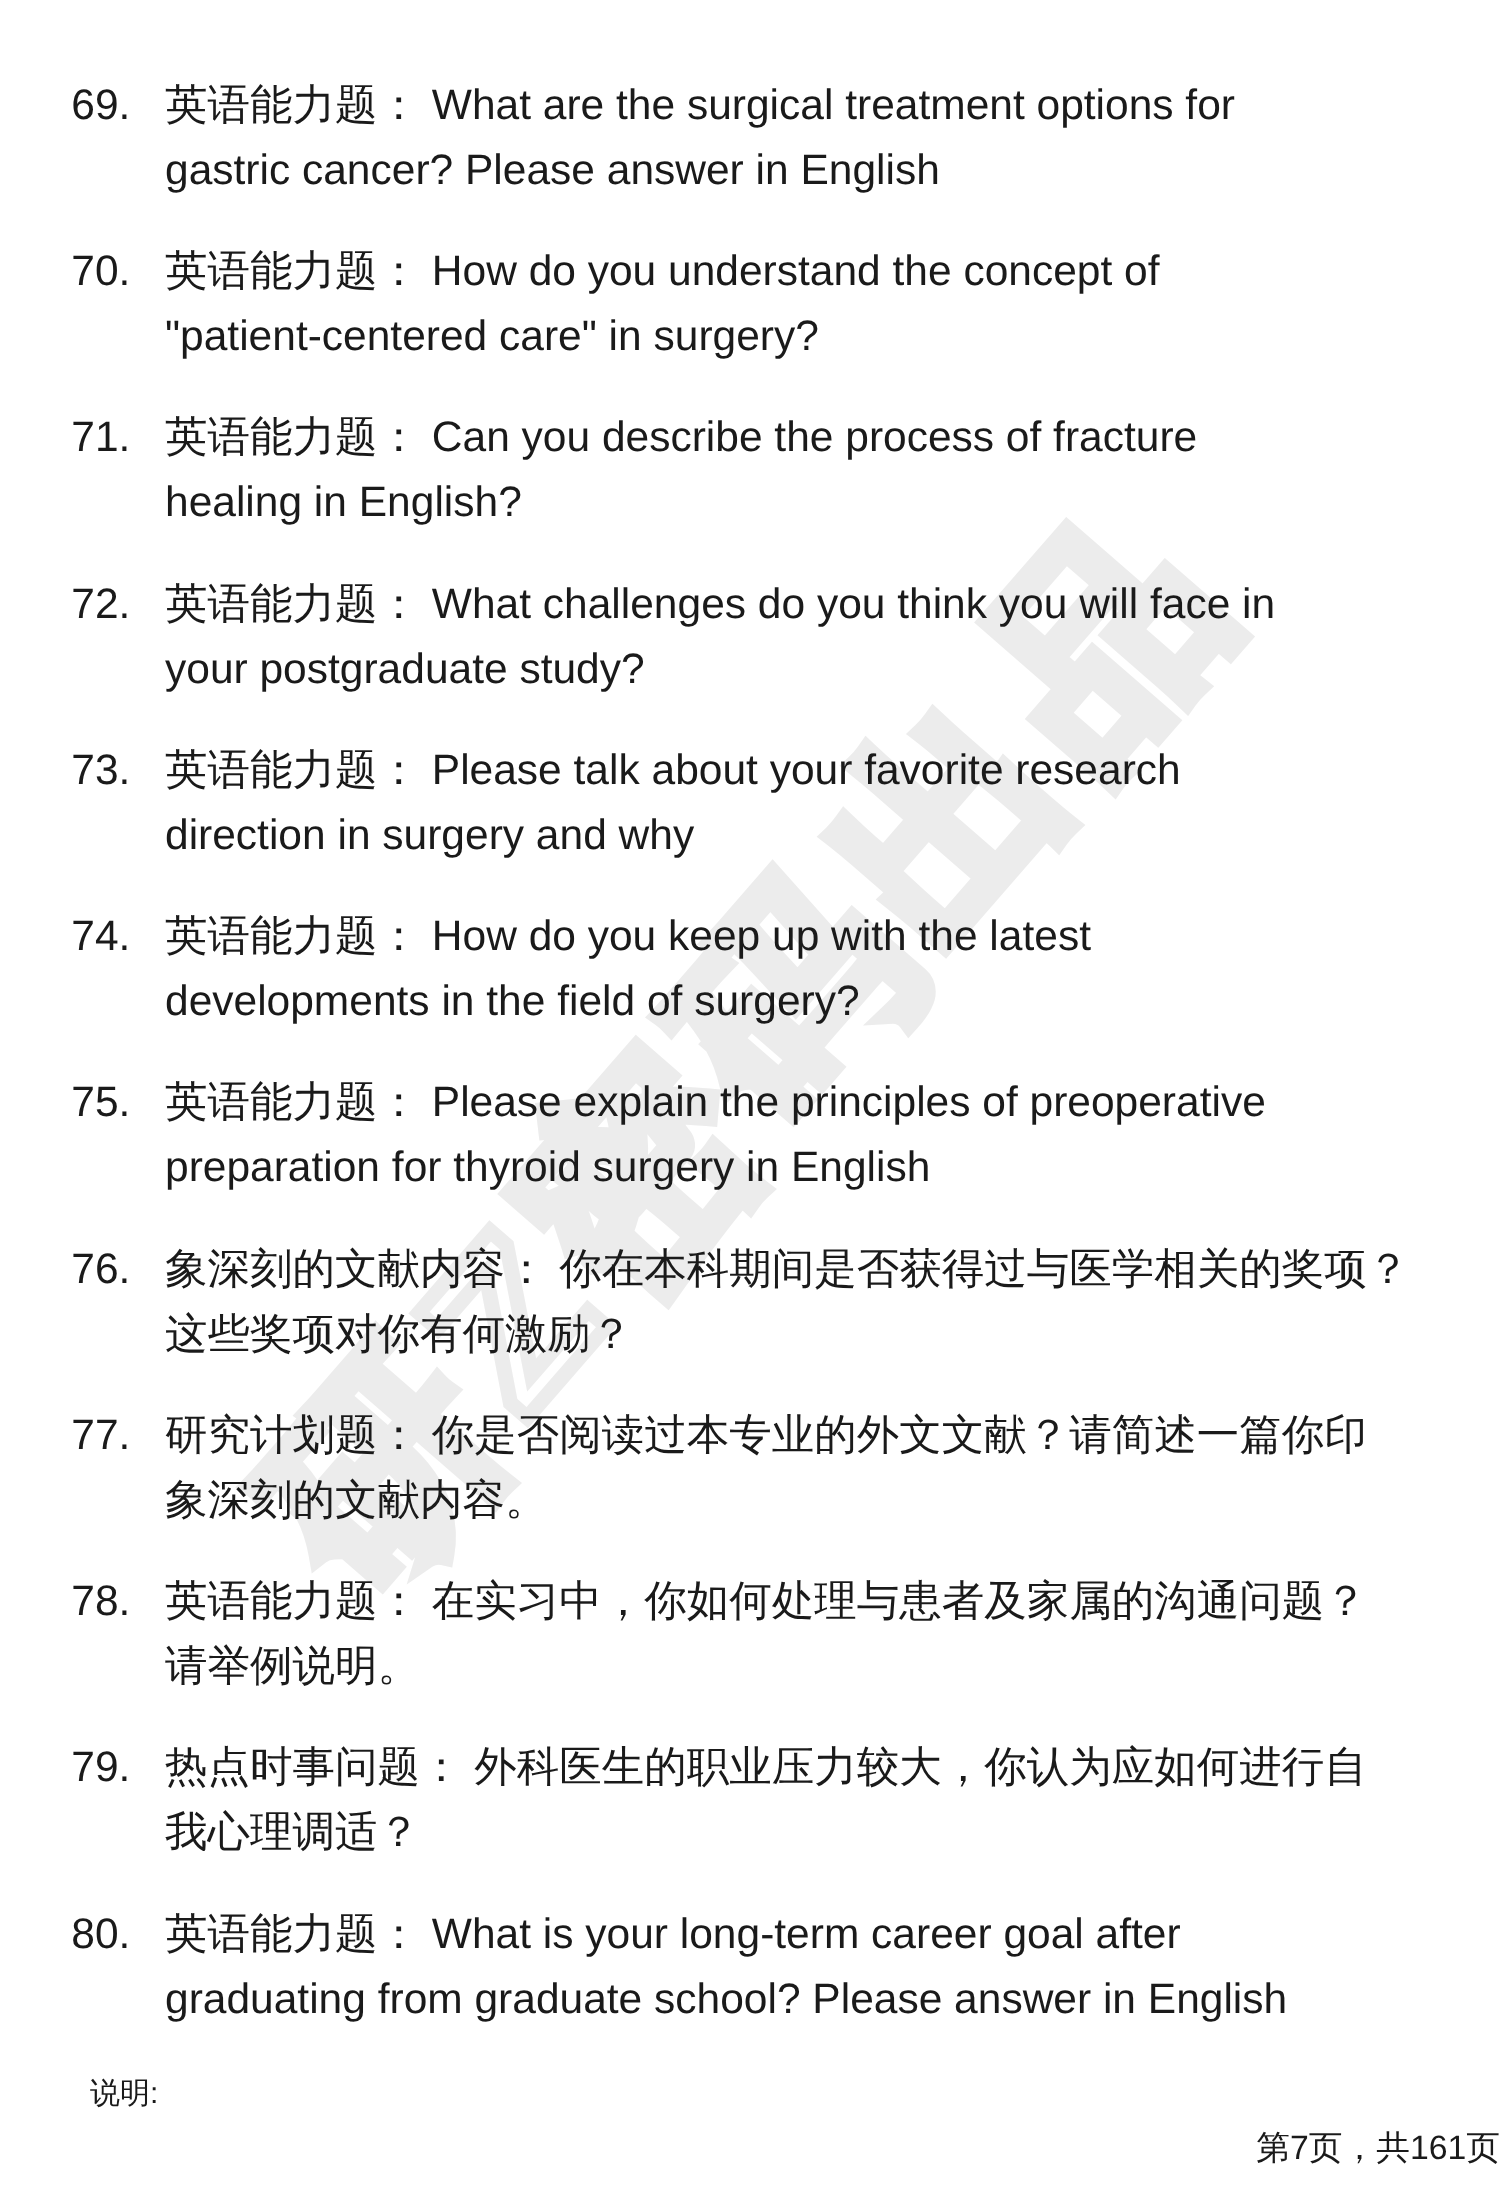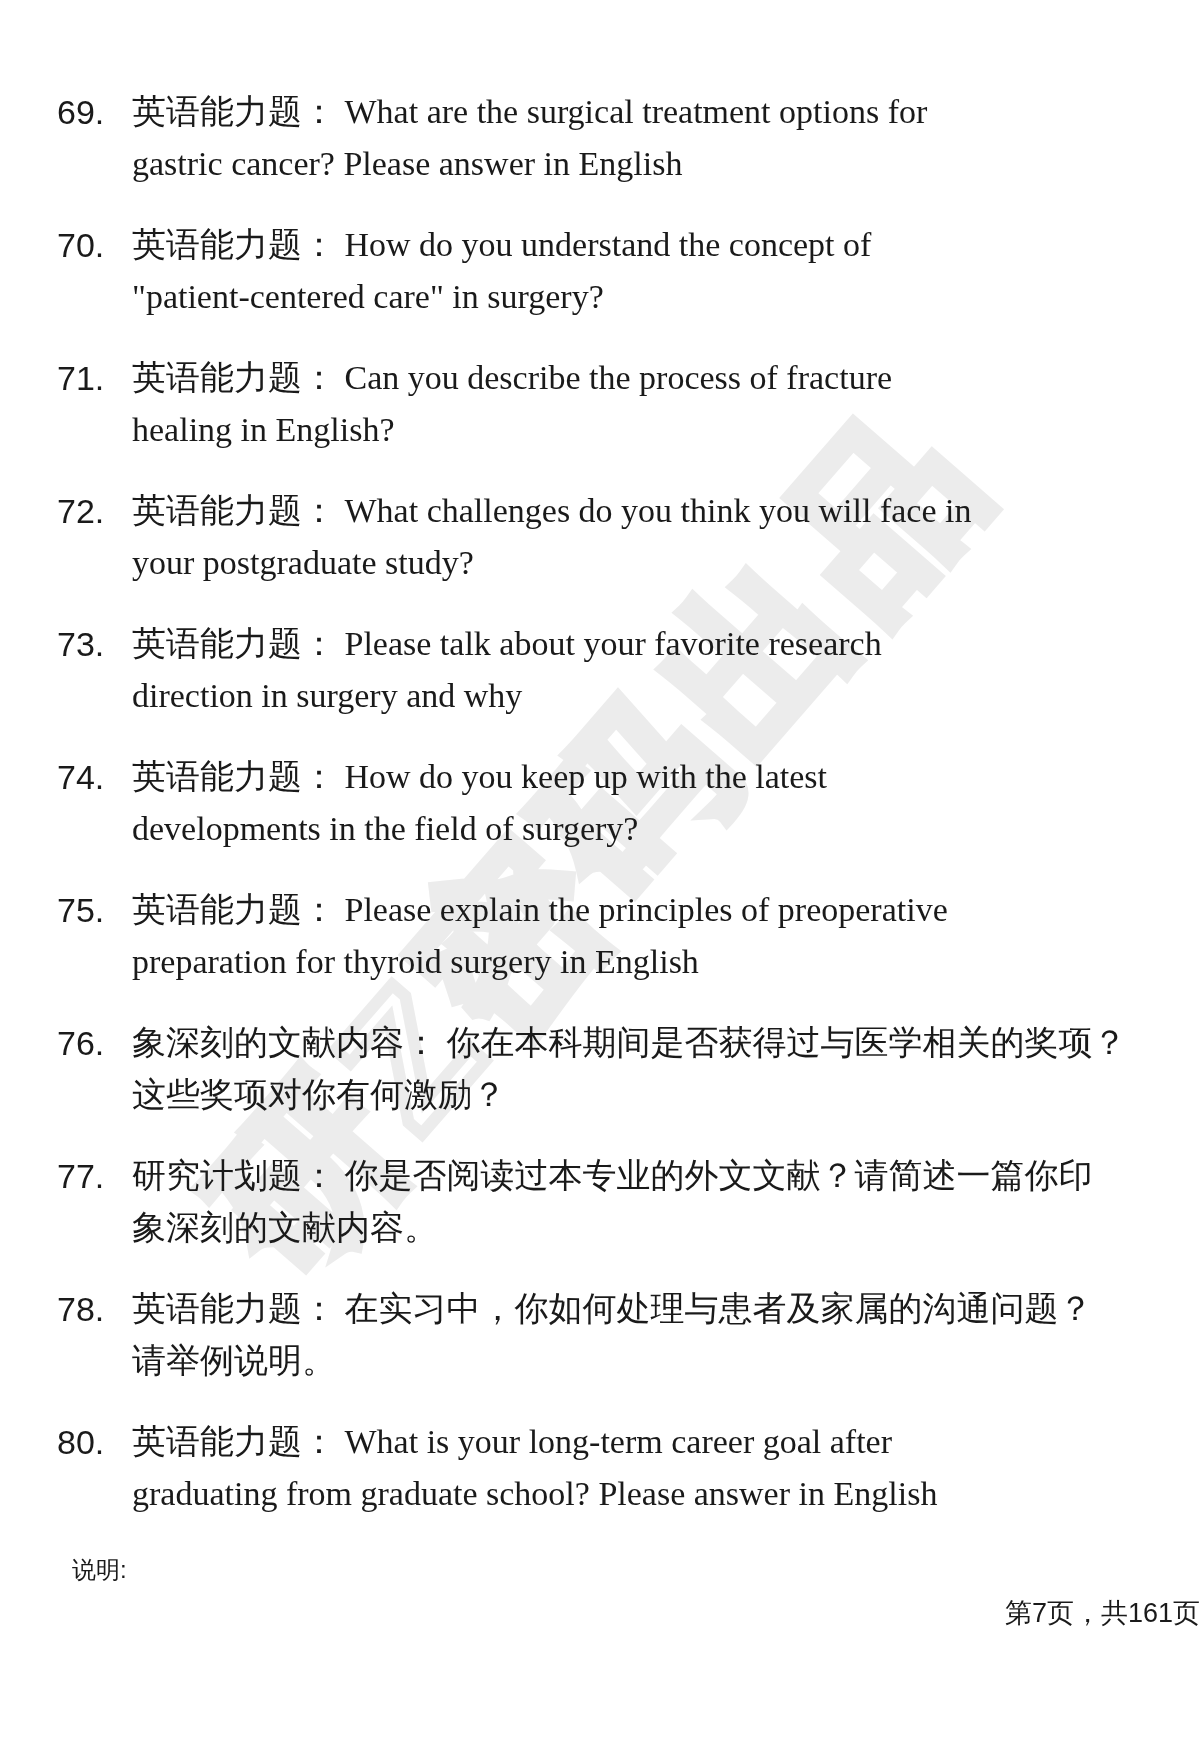--- a/index.html
+++ b/index.html
@@ -34,41 +34,40 @@
     .watermark {
       color: #ffffff;
       -webkit-text-stroke: 12px #ececec;
     }
   }
 
   
   .content {
     position: relative;
     z-index: 1;
-    padding-top: 86px;
+    padding-top: 58px;
   }
 
   .item {
     position: relative;
     margin: 0 30px 29px 132px;
     font-size: 34px;
     line-height: 52px;
     min-height: 104px;
   }
   .item .num {
     position: absolute;
     left: -75px;
     top: 0;
     width: 66px;
     text-align: left;
   }
   .item .text {
     display: block;
     white-space: pre-line;
-    font-family: Liberation Serif, serif;
   }
 
   
   .note {
     margin: 36px 0 0 72px;
     font-size: 24px;
     line-height: 28px;
   }
   .pagenum {
     margin-top: 12px;
@@ -137,20 +136,25 @@
     <span class="text">研究计划题： 你是否阅读过本专业的外文文献？请简述一篇你印
 象深刻的文献内容。</span>
   </div>
 
   <div class="item">
     <span class="num">78.</span>
     <span class="text">英语能力题： 在实习中，你如何处理与患者及家属的沟通问题？
 请举例说明。</span>
   </div>
 
+  <div class="item">
+    <span class="num">79.</span>
+    <span class="text">热点时事问题： 外科医生的职业压力较大，你认为应如何进行自
+我心理调适？</span>
+  </div>
 
   <div class="item">
     <span class="num">80.</span>
     <span class="text">英语能力题： What is your long-term career goal after
 graduating from graduate school? Please answer in English</span>
   </div>
 
   <div class="note">说明:</div>
   <div class="pagenum">第7页，共161页</div>
 

